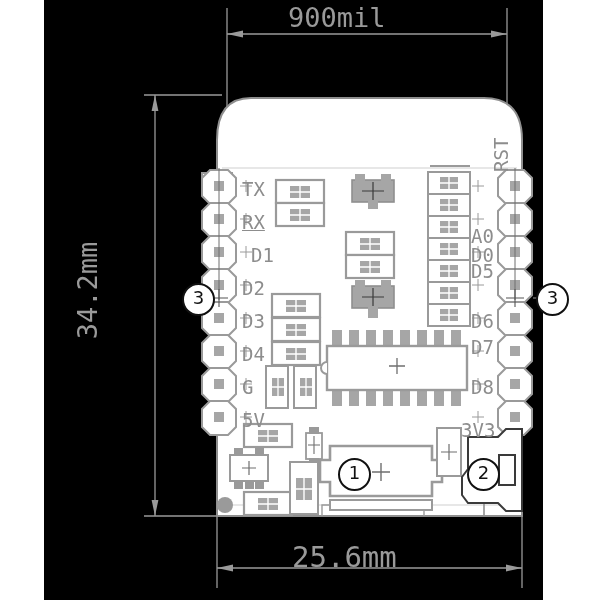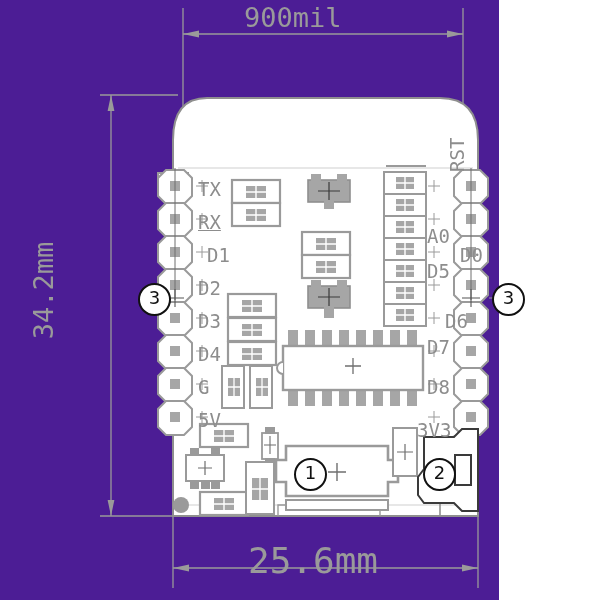--- a/index.html
+++ b/index.html
@@ -10,21 +10,22 @@
   body {
     width: 600px;
     height: 600px;
     font-family: "DejaVu Sans Mono", monospace;
     overflow: hidden;
   }
   #stage {
     position: relative;
     width: 499px;
     height: 600px;
-    background: #4c1d95;
+    background: #000000;
+    margin-left: 44px;
   }
   #drawing {
     position: absolute;
     left: 0;
     top: 0;
     width: 600px;
     height: 600px;
   }
   .dimtext {
     position: absolute;
@@ -35,21 +36,21 @@
     user-select: none;
   }
   #dim-top-text {
     left: 244px;
     top: 2px;
     font-size: 27px;
   }
   #dim-bottom-text {
     left: 248px;
     top: 540px;
-    font-size: 36px;
+    font-size: 29px;
   }
   #dim-left-text {
     left: -5px;
     top: 275px;
     font-size: 27px;
     transform: rotate(-90deg);
     transform-origin: center center;
   }
   .pinlabel {
     position: absolute;
@@ -378,23 +379,23 @@
   <div class="pinlabel" style="left:198px; top:211px;text-decoration:underline;">RX</div>
   <div class="pinlabel" style="left:207px; top:244px;">D1</div>
   <div class="pinlabel" style="left:198px; top:277px;">D2</div>
   <div class="pinlabel" style="left:198px; top:310px;">D3</div>
   <div class="pinlabel" style="left:198px; top:343px;">D4</div>
   <div class="pinlabel" style="left:198px; top:376px;">G</div>
   <div class="pinlabel" style="left:198px; top:409px;">5V</div>
 
   <div class="pinlabel rot" style="left:446px; top:172px;">RST</div>
   <div class="pinlabel" style="left:427px; top:225px;">A0</div>
-  <div class="pinlabel" style="left:444px; top:244px;padding-left:16px;">D0</div>
+  <div class="pinlabel" style="left:427px; top:244px;">D0</div>
   <div class="pinlabel" style="left:427px; top:260px;">D5</div>
-  <div class="pinlabel" style="left:445px; top:310px;text-align:center;">D6</div>
+  <div class="pinlabel" style="left:427px; top:310px;text-align:center;">D6</div>
   <div class="pinlabel" style="left:427px; top:336px;">D7</div>
   <div class="pinlabel" style="left:427px; top:376px;">D8</div>
   <div class="pinlabel" style="left:417px; top:419px;">3V3</div>
 
   <div class="callout" style="left:138px; top:283px;">3</div>
   <div class="callout" style="left:492px; top:283px;">3</div>
   <div class="callout" style="left:294px; top:458px;">1</div>
   <div class="callout" style="left:423px; top:458px;">2</div>
 
 </div>

